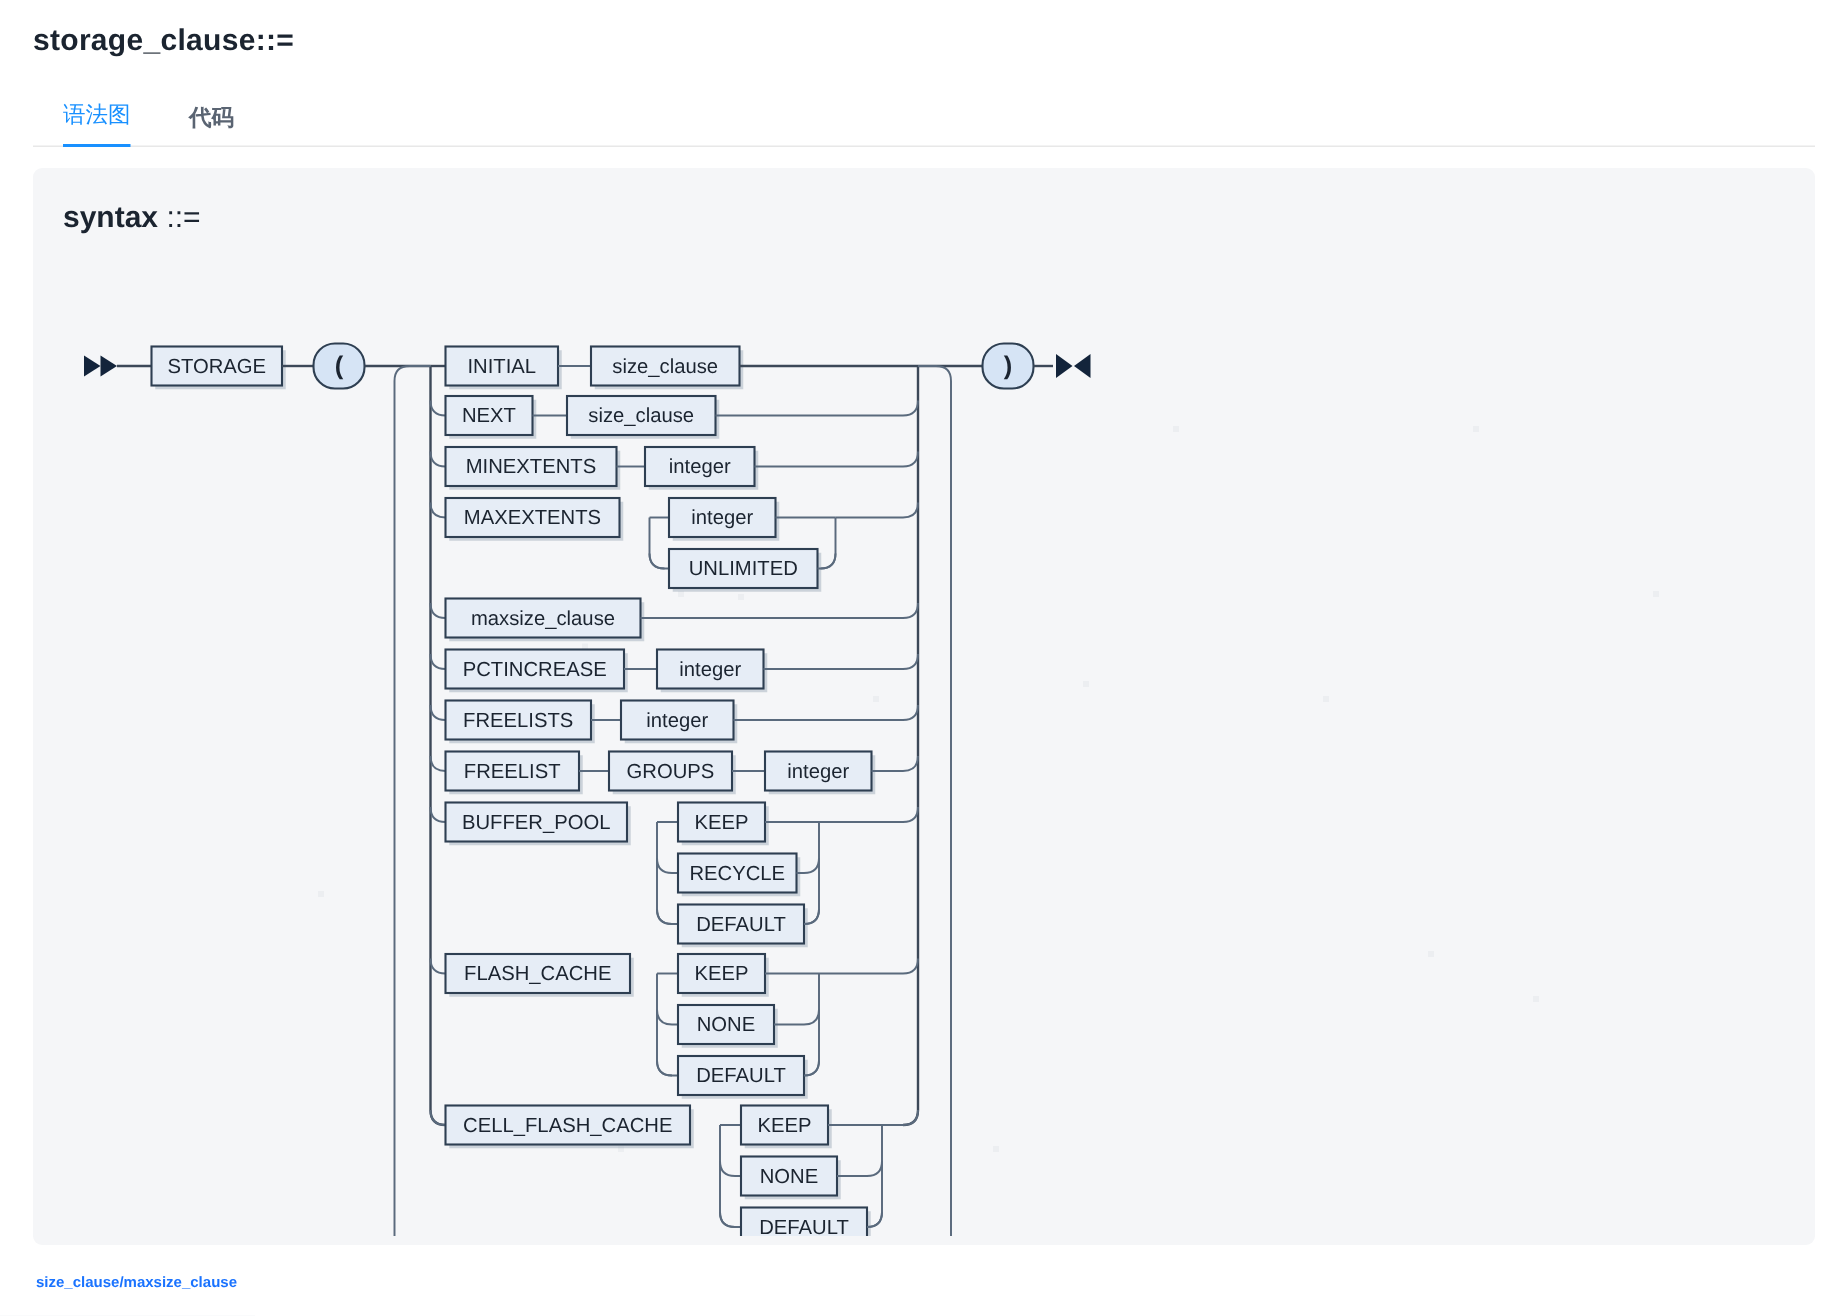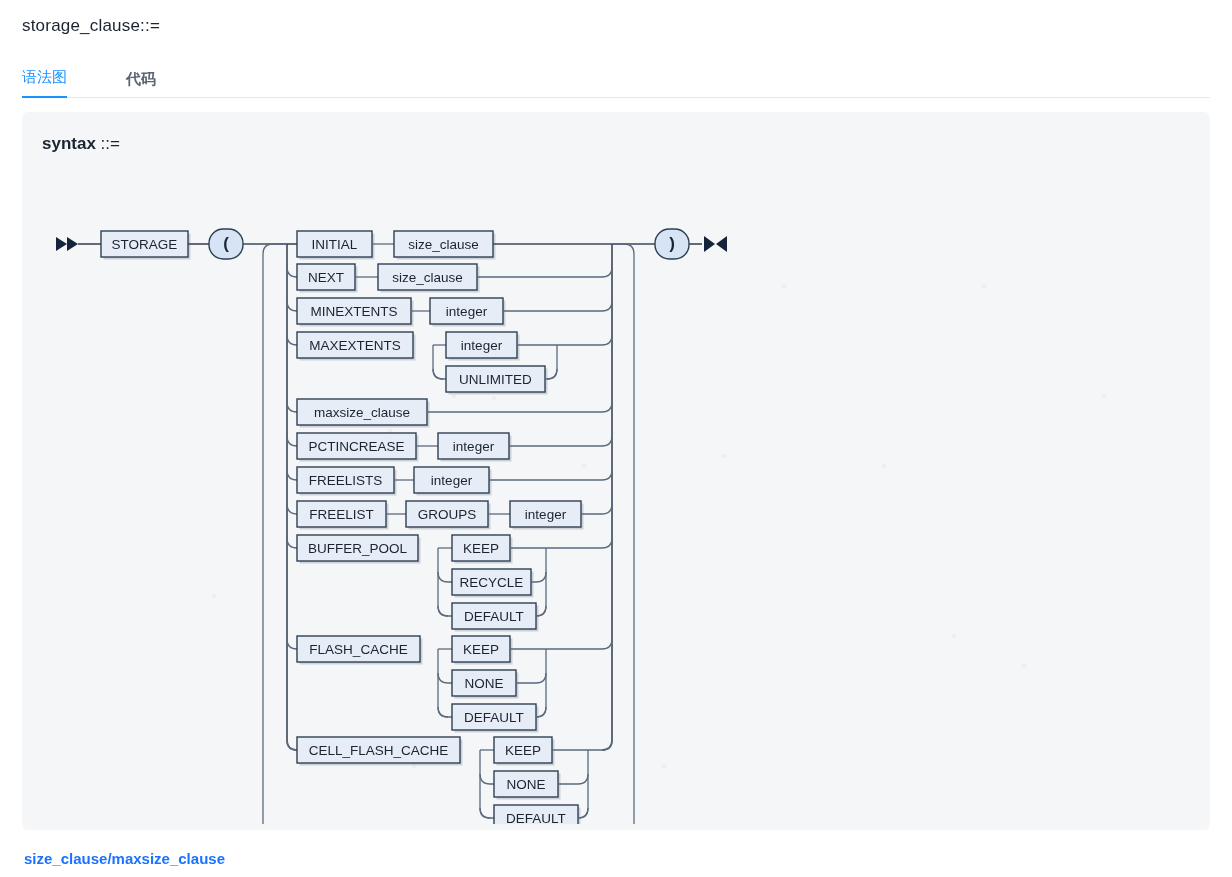--- a/index.html
+++ b/index.html
@@ -7,52 +7,52 @@
   body{
     width:1232px;height:877px;
     background:#ffffff;
     font-family:"Liberation Sans","DejaVu Sans",sans-serif;
     color:#172b4d;
     overflow:hidden;
     position:relative;
   }
   #page-title{
     position:absolute;left:22px;top:16px;
-    font-size:17px;font-weight:normal;letter-spacing:.2px;
+    font-size:20px;font-weight:bold;letter-spacing:.2px;
     color:#1b2430;
   }
   #tabbar{
     position:absolute;left:22px;top:62px;width:1188px;height:36px;
   }
   #tabbar .tabline{
     position:absolute;left:0;bottom:0;width:1188px;height:1px;background:#e8e8e8;
   }
   .tab{
     position:absolute;bottom:0;height:35px;line-height:32px;
     font-size:15px;cursor:pointer;white-space:nowrap;
   }
-  .tab.active{color:#1890ff;border-bottom:2px solid #1890ff;}
+  .tab.active{color:#1890ff;border-bottom:2px solid #1890ff;margin-left:20px;}
   .tab.inactive{color:#5a6472;}
   #tab-0{left:0px;}
   #tab-1{left:104px;font-weight:bold;}
 
   #diagram-panel{
     position:absolute;left:22px;top:112px;width:1188px;height:718px;
     background:#f5f6f8;border-radius:6px;
   }
   #syntax-heading{
     position:absolute;left:20px;top:22px;
-    font-size:17px;font-weight:bold;color:#1b2430;
+    font-size:20px;font-weight:bold;color:#1b2430;
   }
   #syntax-heading .sep{font-weight:normal;}
   #railroad-svg{position:absolute;left:0;top:52px;}
 
   #footer-link{
     position:absolute;left:24px;top:850px;
-    font-size:15px;font-weight:bold;color:#1a73ff;
+    font-size:10px;font-weight:bold;color:#1a73ff;
     text-decoration:none;cursor:pointer;
   }
 
   
   .rr-line{stroke:#3c4858;stroke-width:1.6;fill:none;}
   .rr-line-thin{stroke:#5a6a7d;stroke-width:1.3;fill:none;}
   .rr-box{fill:#e6edf6;stroke:#2e3f52;stroke-width:1.4;}
   .rr-box-shadow{fill:#9aa7b5;}
   .rr-term{fill:#d6e4f5;stroke:#2e3f52;stroke-width:1.4;}
   .rr-node{fill:#ccdcf0;stroke:#2e3f52;stroke-width:1.4;}

